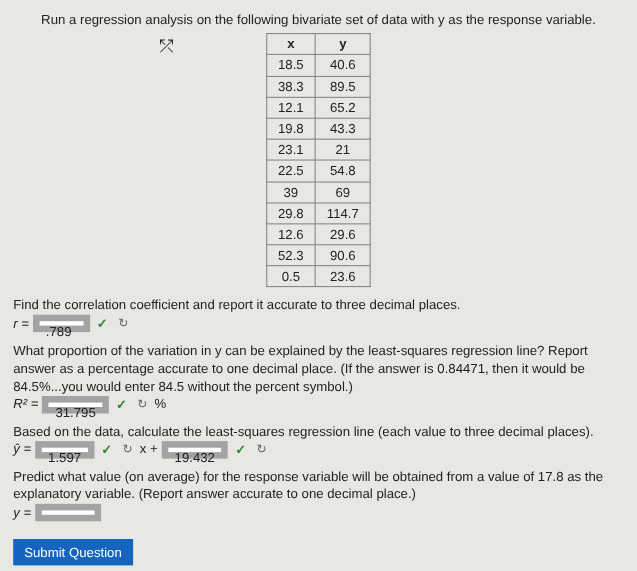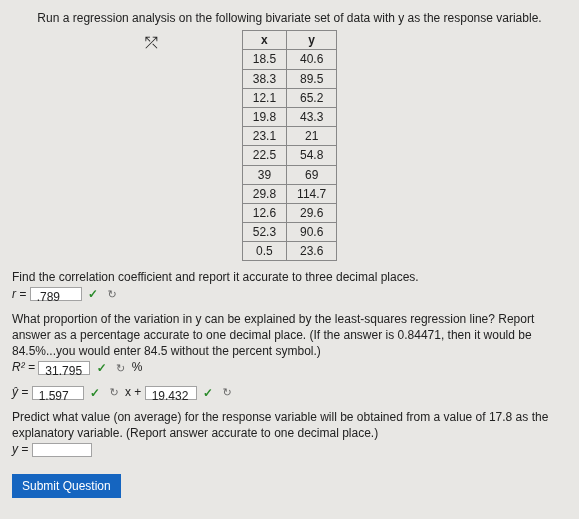--- a/index.html
+++ b/index.html
@@ -22,21 +22,21 @@
   table.data th, table.data td {
     border: 1px solid #888;
     padding: 1px 10px;
     text-align: center;
     min-width: 40px;
   }
   table.data th { font-weight: bold; background: #e8e7e4; }
   .section { margin: 8px 0; clear: both; }
   .inline-input {
     display: inline-block;
-    border: 1px solid #a3a3a3;
+    border: 6px solid #a3a3a3;
     background: #fff;
     padding: 2px 6px;
     min-width: 52px;
     font-size: 12px;
     vertical-align: middle;
     height: 14px;
     line-height: 14px;
   }
   .inline-input.empty { min-width: 60px; }
   .mark {
@@ -142,20 +142,21 @@
 <div class="section">
   <div>What proportion of the variation in y can be explained by the least-squares regression line? Report answer as a percentage accurate to one decimal place. (If the answer is 0.84471, then it would be 84.5%...you would enter 84.5 without the percent symbol.)</div>
   <span class="var-label">R² =</span>
   <span class="inline-input">31.795</span>
   <span class="mark check">✓</span>
   <span class="mark retry">↻</span>
   <span>%</span>
 </div>
 
 <div class="section">
+  <div>Based on the data, calculate the least-squares regression line (each value to three decimal places).</div>
   <span class="var-label">ŷ =</span>
   <span class="inline-input">1.597</span>
   <span class="mark check">✓</span>
   <span class="mark retry">↻</span>
   <span>x +</span>
   <span class="inline-input">19.432</span>
   <span class="mark check">✓</span>
   <span class="mark retry">↻</span>
 </div>
 

